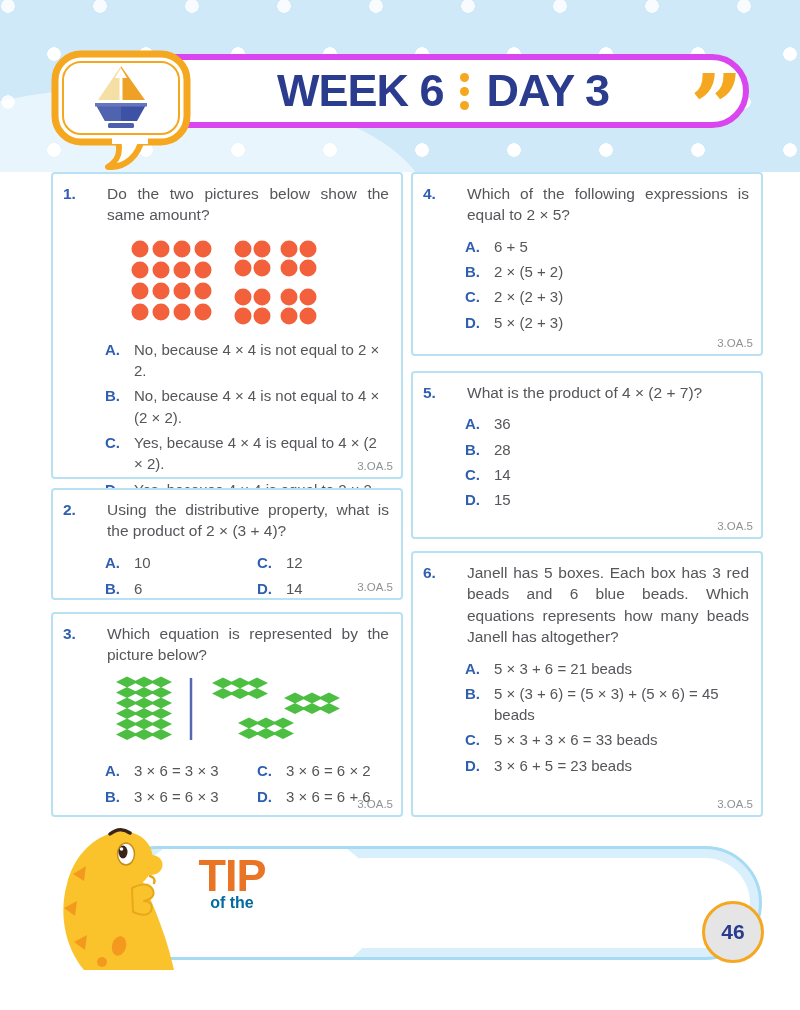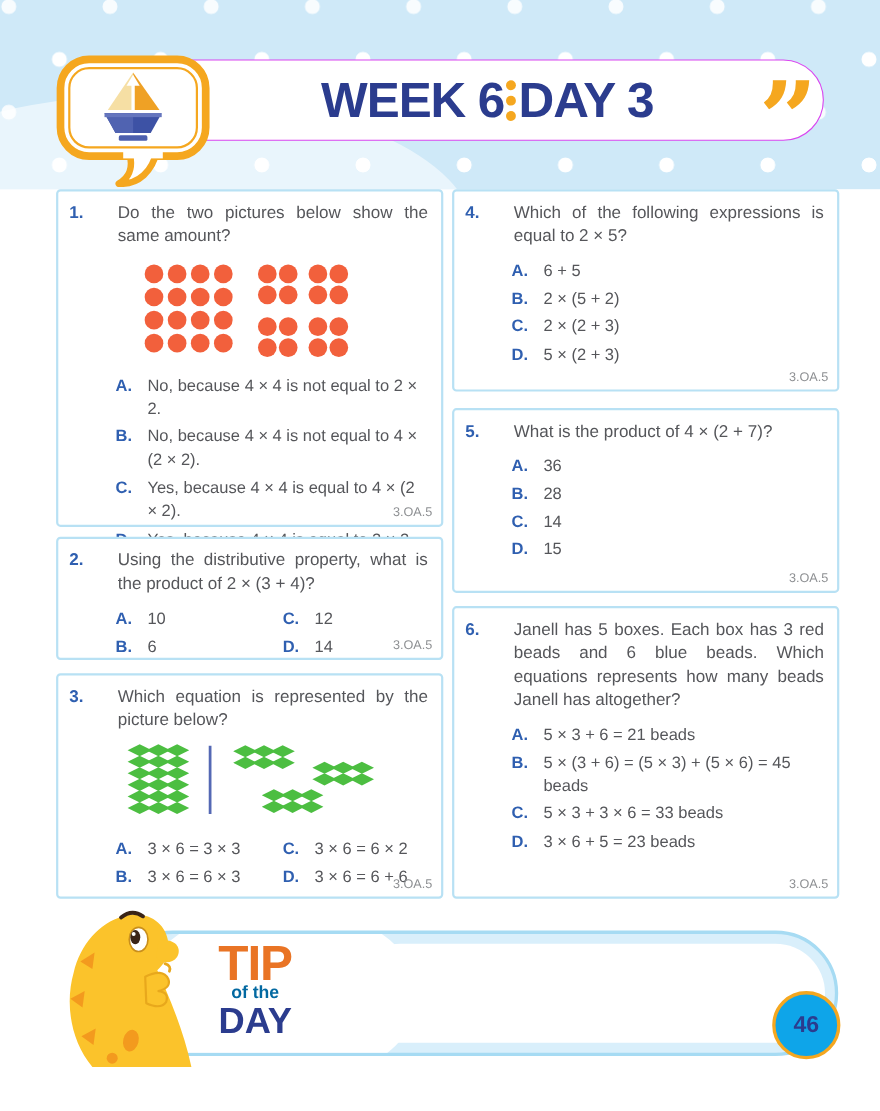--- a/index.html
+++ b/index.html
@@ -13,22 +13,22 @@
   
   .band{position:absolute;left:0;top:0;width:800px;height:172px;overflow:hidden;
         background-color:var(--band_blue,#CFE9F8);
         background-image:radial-gradient(circle,#ffffff 6.5px,transparent 7px),
                          radial-gradient(circle,rgba(255,255,255,.85) 6.5px,transparent 7px);
         background-size:92px 96px;background-position:8px 6px,54px 54px;}
   .band-wave{position:absolute;left:-150px;top:86px;width:580px;height:250px;
              background:rgba(255,255,255,.55);border-radius:50%;}
   
   .header-bar{position:absolute;left:137px;top:54px;width:612px;height:74px;background:#fff;
-              border:1px solid #d946ef;border-radius:40px;display:flex;align-items:center;
-              justify-content:center;box-sizing:border-box;z-index:2;}
+              border:6px solid #d946ef;border-radius:40px;display:flex;align-items:center;
+              justify-content:center;gap:15px;box-sizing:border-box;z-index:2;}
   .title-part{font-size:45px;font-weight:700;color:var(--navy,#2B3C8E);letter-spacing:-1px;}
   .title-colon{display:flex;flex-direction:column;gap:5px;margin:0 2px;}
   .title-colon i{width:9px;height:9px;border-radius:50%;background:var(--orange,#F5A71F);}
   .speech-bubble{position:absolute;left:48px;top:48px;z-index:3;}
   .quote{position:absolute;left:690px;top:62px;z-index:3;font-family:"DejaVu Serif",serif;
          font-size:92px;line-height:1;color:var(--orange,#F5A71F);font-weight:700;}
   
   .card{position:absolute;background:#fff;border:2px solid var(--card_border,#B8E1F4);
         border-radius:4px;box-sizing:border-box;padding:9px 12px 18px 8px;}
   .card1{left:51px;top:172px;width:352px;height:307px;}
@@ -61,21 +61,21 @@
   .tip-word{font-size:45px;font-weight:700;letter-spacing:-1px;color:var(--tip_orange,#E97425);line-height:1;
             text-shadow:-2px -2px 0 #fff,2px -2px 0 #fff,-2px 2px 0 #fff,2px 2px 0 #fff;}
   .tip-ofthe{font-size:16px;font-weight:700;color:#0369a1;line-height:1;margin-top:-3px;
              text-shadow:-1px -1px 0 #fff,1px -1px 0 #fff,-1px 1px 0 #fff,1px 1px 0 #fff;}
   .tip-day{font-size:33px;font-weight:700;color:var(--navy,#2B3C8E);line-height:1.05;
            text-shadow:-2px -2px 0 #fff,2px -2px 0 #fff,-2px 2px 0 #fff,2px 2px 0 #fff;}
   .tip-text{position:absolute;left:238px;top:16px;width:392px;font-style:italic;font-size:16.5px;
             line-height:1.33;color:#3E3E40;z-index:2;}
   .dino{position:absolute;left:46px;top:824px;z-index:3;}
   .page-badge{position:absolute;left:702px;top:901px;width:62px;height:62px;border-radius:50%;
-              background:#0ea5e9;border:3px solid var(--orange,#F5A71F);display:flex;align-items:center;
+              background:#e5e5e5;border:3px solid var(--orange,#F5A71F);display:flex;align-items:center;
               justify-content:center;font-size:21px;font-weight:700;color:var(--navy,#2B3C8E);
               box-sizing:border-box;z-index:4;}
 </style>
 </head>
 <body>
 
 <div class="page">
 
   <div class="band">
     <div class="band-wave"></div>
@@ -285,21 +285,20 @@
     </div>
     <div class="tag">3.OA.5</div>
   </div>
 
   <div class="tip-capsule">
     <div class="tip-ellipse"></div>
     <div class="tip-pill"></div>
     <div class="tip-label">
       <div class="tip-word">TIP</div>
       <div class="tip-ofthe">of the</div>
-      <div class="tip-day">DAY</div>
     </div>
   </div>
 
   <div class="dino">
     <svg width="172" height="146" viewBox="0 0 172 146">
       <path d="M38,146 C18,122 13,88 21,60 C27,35 44,15 66,9 C88,3 105,15 107,33 C108,44 104,52 97,58 C103,72 120,108 128,146 Z" fill="#FBC32B"></path>
       <path d="M98,32 C112,28 120,37 115,46 C110,53 100,52 96,46 Z" fill="#FBC32B"></path>
       <path d="M64,10 Q74,2 84,9" stroke="#3A2417" stroke-width="3.5" fill="none" stroke-linecap="round"></path>
       <ellipse cx="80" cy="30" rx="8.5" ry="11" fill="#fff" stroke="#C98F1C" stroke-width="1.5"></ellipse>
       <ellipse cx="77" cy="28" rx="4.5" ry="6.5" fill="#3A2417"></ellipse>

